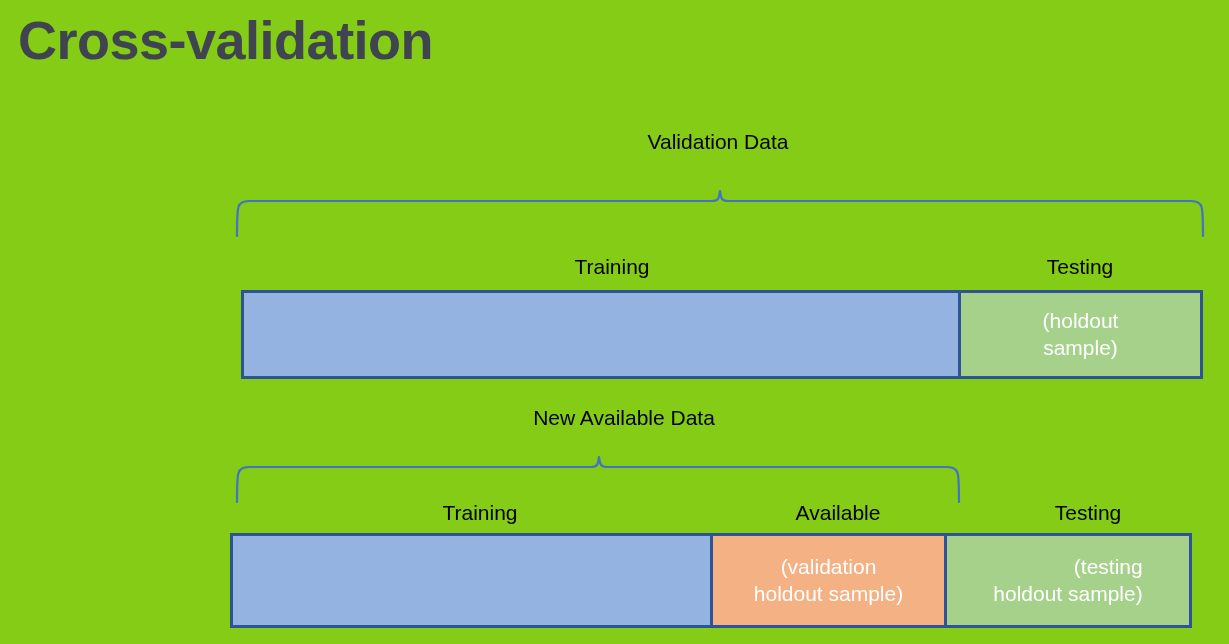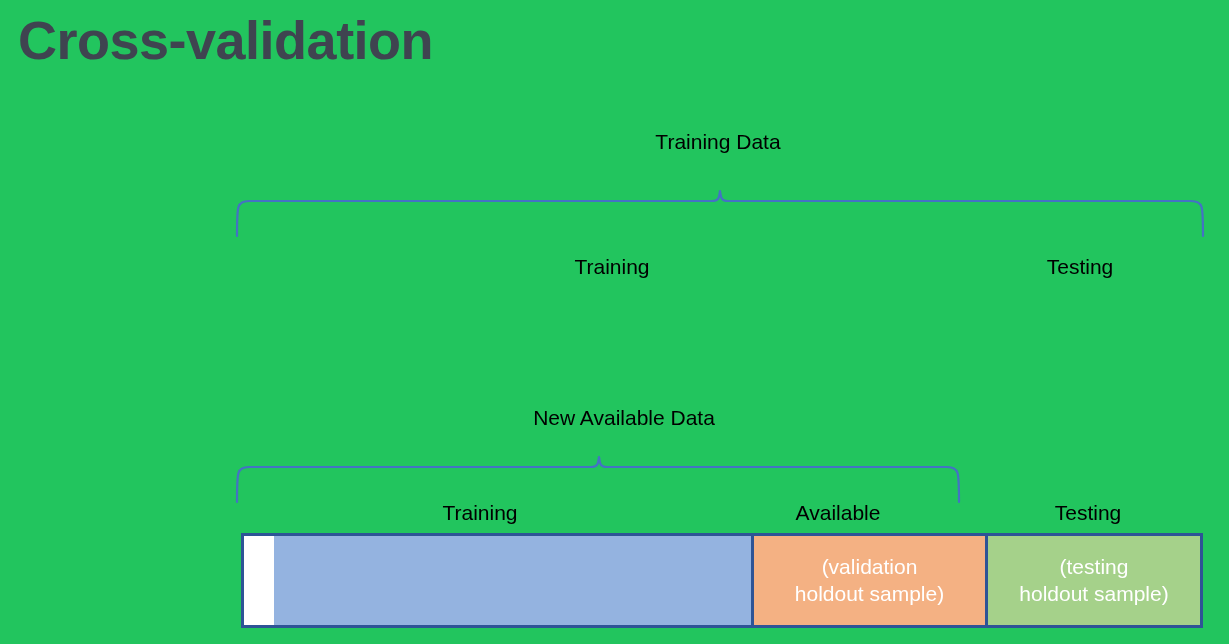--- a/index.html
+++ b/index.html
@@ -13,21 +13,21 @@
     height: 644px;
     position: relative;
     overflow: hidden;
     font-family: "Liberation Sans", "DejaVu Sans", sans-serif;
     -webkit-font-smoothing: antialiased;
   }
 
   .slide {
     position: absolute;
     inset: 0;
-    background: #22c55e;
+    background: #84cc16;
   }
 
   
   .slide-title {
     position: absolute;
     left: 18px;
     top: 9px;
     font-size: 54px;
     font-weight: bold;
     color: #3f4450;
@@ -81,48 +81,57 @@
   .seg-green  { background: #a5d18a; }
   .seg-orange { background: #f4b183; }
   .seg-empty  { color: transparent; }
 
   
   #bar-available { left: 241px; top: 290px; width: 962px; height: 89px; }
   #bar-available .s1 { flex: 0 0 714px; }
   #bar-available .s2 { flex: 1 1 auto; }
 
   
-  #bar-new-available { left: 241px; top: 533px; width: 962px; height: 95px; padding-left: 30px; }
+  #bar-new-available { left: 230px; top: 533px; width: 962px; height: 95px; }
   #bar-new-available .s1 { flex: 0 0 477px; }
   #bar-new-available .s2 { flex: 0 0 234px; }
-  #bar-new-available .s3 { flex: 1 1 auto; }
+  #bar-new-available .s3 { flex: 1 1 auto; text-align: right; }
 </style>
 </head>
 <body>
 
 <div class="slide">
 
   <div class="slide-title">Cross-validation</div>
 
-  <div class="caption" style="left:718px; top:130px;">Training Data</div>
+  <div class="caption" style="left:718px; top:130px;">Validation Data</div>
 
   <svg class="brace" style="left:231px; top:190px;" width="978" height="50" viewBox="0 0 978 50">
     <path d="M 6 46
              C 6 14, 6 12, 18 11
              L 481 11
              C 487 11, 488 9, 489 1
              C 490 9, 491 11, 497 11
              L 960 11
              C 972 12, 972 14, 972 46" fill="none" stroke="#4472c4" stroke-width="2.2" stroke-linecap="round" stroke-linejoin="round"></path>
   </svg>
 
   <div class="caption" style="left:612px; top:255px;">Training</div>
 
   <div class="caption" style="left:1080px; top:255px;">Testing</div>
 
+  <div class="bar" id="bar-available">
+    <div class="seg seg-blue s1 seg-empty"></div>
+    <div class="seg seg-green s2">
+      <span>
+        <span>(holdout</span><br>
+        <span>sample)</span>
+      </span>
+    </div>
+  </div>
 
   <div class="caption" style="left:624px; top:406px;">New Available Data</div>
 
   <svg class="brace" style="left:231px; top:456px;" width="734" height="50" viewBox="0 0 734 50">
     <path d="M 6 46
              C 6 14, 6 12, 18 11
              L 360 11
              C 366 11, 367 9, 368 1
              C 369 9, 370 11, 376 11
              L 716 11

